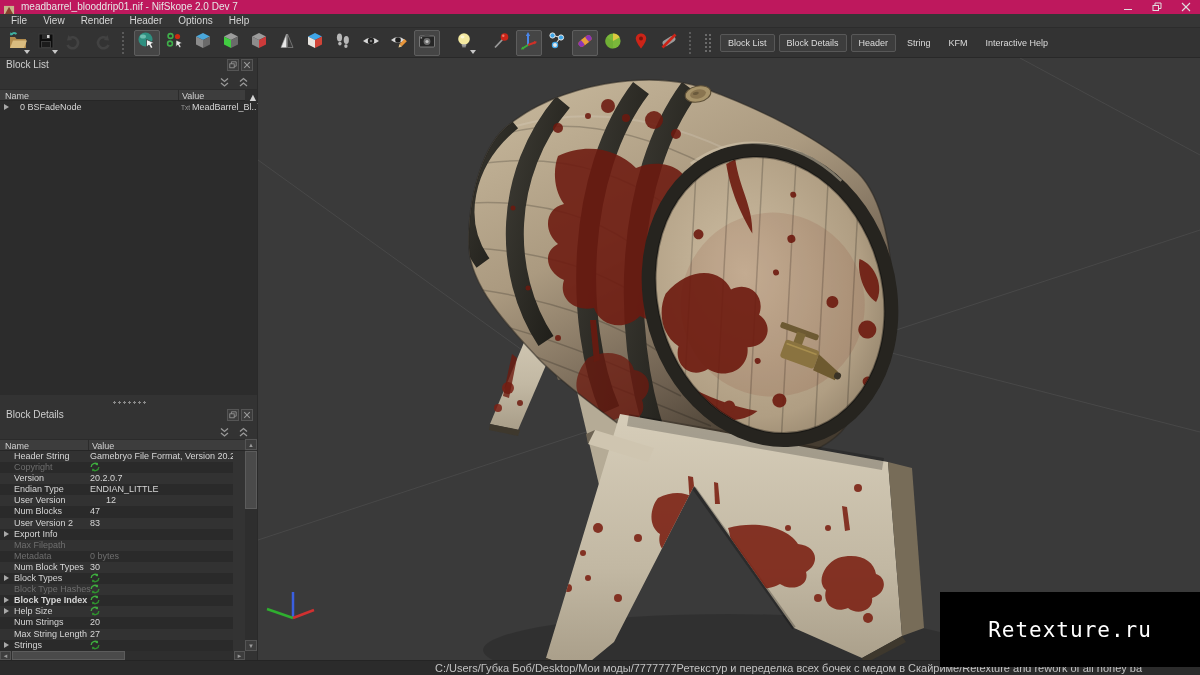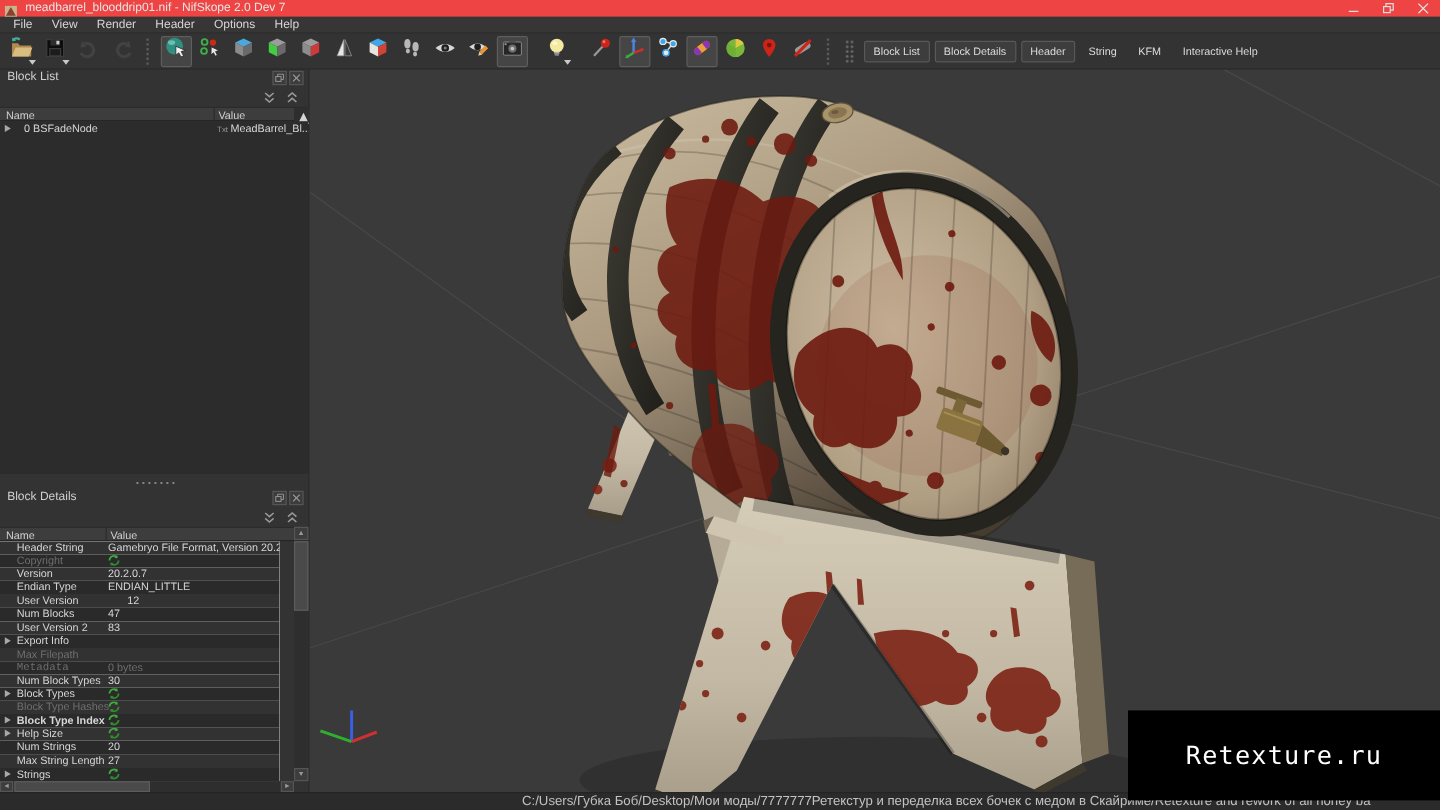--- a/index.html
+++ b/index.html
@@ -1,20 +1,20 @@
 <!DOCTYPE html>
 <html><head>
 <meta charset="utf-8">
 <style>
   html,body{margin:0;padding:0;background:#222;}
   *{box-sizing:border-box;}
   .window{position:relative;width:1200px;height:675px;background:#333;overflow:hidden;
     font-family:"Liberation Sans",sans-serif;color:#d4d4d4;}
   
-  .titlebar{position:absolute;left:0;top:0;width:1200px;height:14px;background:#ef4444;
+  .titlebar{position:absolute;left:0;top:0;width:1200px;height:14px;background:#be185d;
     display:flex;align-items:center;}
   .titlebar .appicon{width:11px;height:11px;margin:0 6px 0 4px;flex:none;}
   .titlebar .title{font-size:10px;color:#e6e6e6;line-height:14px;white-space:nowrap;}
   .wincontrols{margin-left:auto;display:flex;height:14px;}
   .winbtn{width:29px;height:14px;display:flex;align-items:center;justify-content:center;}
   .winbtn svg{display:block;}
   
   .menubar{position:absolute;left:0;top:14px;width:1200px;height:14px;background:#363636;
     border-bottom:1px solid #2c2c2c;display:flex;align-items:center;padding-left:3px;}
   .menu-item{font-size:10px;color:#d6d6d6;padding:0 8px;line-height:14px;cursor:default;}
@@ -391,21 +391,21 @@
               <path d="M2,4.5 L5.5,1.5 9,4.5"></path>
               <path d="M2,9 L5.5,6 9,9"></path>
             </svg>
         </span>
       </div>
       <div class="gridhead" style="top:31px;right:12px;">
         <span class="col" style="left:5px;">Name</span>
         <span class="cdiv" style="left:88px;"></span>
         <span class="col" style="left:92px;">Value</span>
       </div>
-      <div class="rows" id="blockDetailsRows" style="top:43px;height:200px;right:24px;background:#ffffff;">
+      <div class="rows" id="blockDetailsRows" style="top:43px;height:200px;right:24px;background:#7dd3fc;">
           <div class="row" style="height: 11.1px; line-height: 11.1px; background: rgb(50, 50, 50);">
             <span class="nm" style="left: 14px;">Header String</span>
             <span class="val" style="left: 90px;">Gamebryo File Format, Version 20.2.0.7</span>
           </div>
           <div class="row muted" style="height: 11.1px; line-height: 11.1px; background: rgb(42, 42, 42);">
             <span class="nm" style="left: 14px;">Copyright</span>
             <span class="val" style="left: 90px;"><span class="arr-ico"><svg width="10" height="10" viewBox="0 0 10 10">
                   <path d="M1.2,5 a3.8,3.8 0 0,1 6.5,-2.6" fill="none" stroke="#3fae3f" stroke-width="1.4"></path>
                   <path d="M7.6,0.4 L8,3.2 5.2,2.9z" fill="#3fae3f"></path>
                   <path d="M8.8,5 a3.8,3.8 0 0,1 -6.5,2.6" fill="none" stroke="#2f8f2f" stroke-width="1.4"></path>
@@ -435,21 +435,21 @@
           <div class="row" style="height: 11.1px; line-height: 11.1px; background: rgb(42, 42, 42);">
             <span class="exp"></span>
             <span class="nm" style="left: 14px;">Export Info</span>
             <span class="val" style="left: 90px;"></span>
           </div>
           <div class="row muted" style="height: 11.1px; line-height: 11.1px; background: rgb(50, 50, 50);">
             <span class="nm" style="left: 14px;">Max Filepath</span>
             <span class="val" style="left: 90px;"></span>
           </div>
           <div class="row muted" style="height: 11.1px; line-height: 11.1px; background: rgb(42, 42, 42);">
-            <span class="nm" style="left: 14px; font-family: Liberation Mono, monospace;">Metadata</span>
+            <span class="nm" style="left: 14px;">Metadata</span>
             <span class="val" style="left: 90px;">0 bytes</span>
           </div>
           <div class="row" style="height: 11.1px; line-height: 11.1px; background: rgb(50, 50, 50);">
             <span class="nm" style="left: 14px;">Num Block Types</span>
             <span class="val" style="left: 90px;">30</span>
           </div>
           <div class="row" style="height: 11.1px; line-height: 11.1px; background: rgb(42, 42, 42);">
             <span class="exp"></span>
             <span class="nm" style="left: 14px;">Block Types</span>
             <span class="val" style="left: 90px;"><span class="arr-ico"><svg width="10" height="10" viewBox="0 0 10 10">

